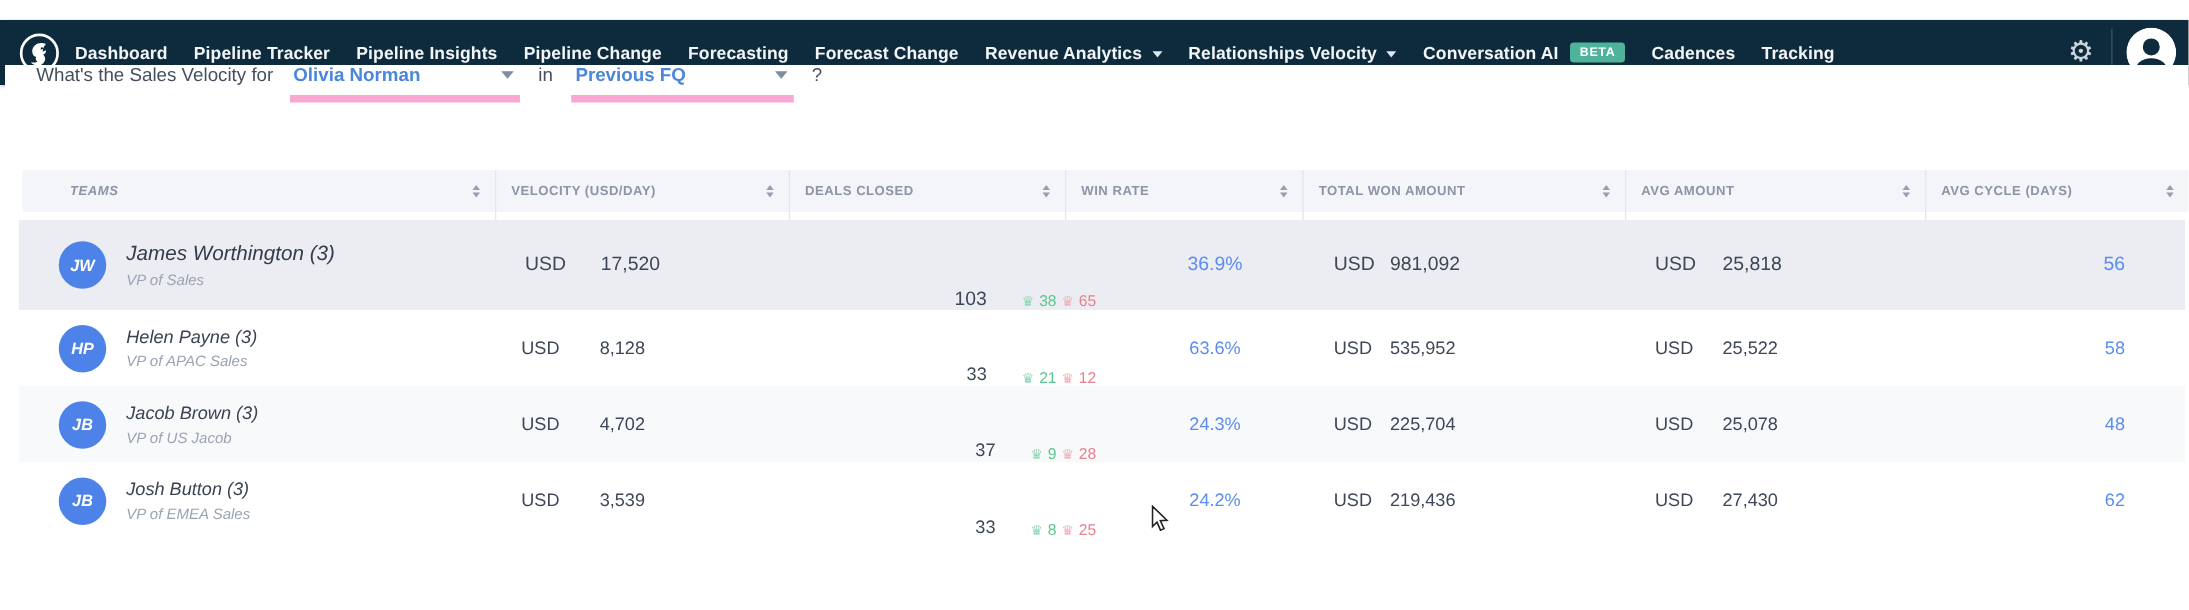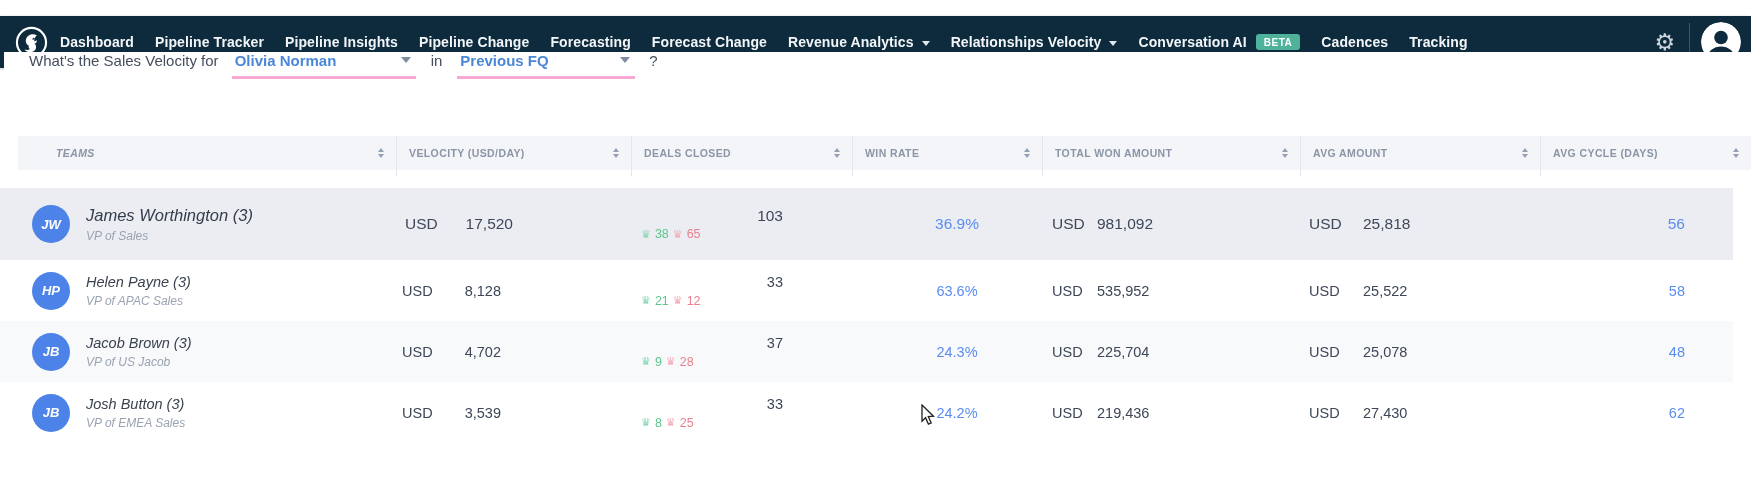--- a/index.html
+++ b/index.html
@@ -20,21 +20,21 @@
           border-radius:3px; padding:3px 8px 2px; margin-left:9px; }
   .nav-right { margin-left:auto; display:flex; align-items:center; }
   .gear { font-size:23px; color:#ccd6dc; line-height:1; cursor:pointer; font-family:"DejaVu Sans",sans-serif; }
   .nav-divider { width:1px; height:38px; background:#3c5568; margin:0 11px 0 14px; }
   .avatar-btn { width:40px; height:40px; border-radius:50%; overflow:hidden; cursor:pointer; }
 
   
   .qbar { position:absolute; top:52px; left:4px; width:1751px; height:84px; background:#fff;
           display:flex; align-items:flex-start; padding-left:25px; }
   .qtext { font-size:15px; color:#454f5e; }
-  .qdrop { display:flex; align-items:flex-start; justify-content:space-between; border-bottom:3px solid #f9a8d4;
+  .qdrop { display:flex; align-items:flex-start; justify-content:space-between; border-bottom:6px solid #f9a8d4;
            padding:0 5px 7px 3px; cursor:pointer; }
   .qdrop .qval { color:#4a87d8; font-size:15px; font-weight:700; }
   .caret { width:0; height:0; border-left:5px solid transparent; border-right:5px solid transparent;
            border-top:6px solid #7e8ba1; margin-top:5px; }
   .d1 { width:184px; margin-left:13px; }
   .d2 { width:178px; margin-left:15px; }
   .q-in { margin-left:15px; }
   .q-mark { margin-left:14px; }
 
   
@@ -44,42 +44,42 @@
            padding:0 12px 6px 12px; color:#8b95a7; font-size:10.5px; font-weight:700;
            letter-spacing:.4px; cursor:pointer; white-space:nowrap; }
   .hcell + .hcell { border-left:1px solid #e3e6ec; }
   .sort { display:flex; flex-direction:column; gap:2px; align-items:center; margin-left:6px; }
   .s-up { width:0; height:0; border-left:3.5px solid transparent; border-right:3.5px solid transparent; border-bottom:4px solid #93a0b4; }
   .s-dn { width:0; height:0; border-left:3.5px solid transparent; border-right:3.5px solid transparent; border-top:4px solid #93a0b4; }
 
   .w1{width:378px;font-style:italic;} .w2{width:235px;} .w3{width:221px;} .w4{width:190px;} .w5{width:258px;} .w6{width:240px;} .w7{width:211px;}
   .h1{padding-left:38px;}
 
-  .tbody { position:absolute; top:176px; left:0; width:1733px;margin-top:12px; }
+  .tbody { position:absolute; top:176px; left:15px; width:1733px; }
   .row { display:flex; width:1733px; height:61px; background:#fff; cursor:pointer; }
   .row.r0 { height:72px; background:#ebedf3; }
   .row.r2 { background:#f8f9fb; }
   .cell { position:relative; display:flex; align-items:center; }
 
   .c-teams { padding-left:32px; }
   .avtr { width:38px; height:38px; border-radius:50%; background:#4d82e8; color:#fff; font-size:13px;
           font-weight:700; display:flex; align-items:center; justify-content:center; flex:0 0 auto; }
   .who { margin-left:16px; display:flex; flex-direction:column; }
   .name { font-size:14.5px; color:#3a4350; }
   .role { font-size:12px; color:#9aa3b2; margin-top:4px; }
   .r0 .name { font-size:16.5px; color:#333c4a; }
 
   .cur, .val { font-size:14.5px; color:#3d4757; }
   .r0 .cur, .r0 .val { font-size:15.5px; }
   .c-vel .cur { position:absolute; left:24px; }
   .c-vel .val { position:absolute; left:0; width:123px; text-align:right; }
   .r0 .c-vel .cur { left:27px; }
   .r0 .c-vel .val { width:135px; }
 
-  .c-deals { flex-direction:column; justify-content:center; align-items:flex-start; }
+  .c-deals { flex-direction:row; justify-content:center; align-items:flex-end; }
   .dnum { width:170px; text-align:right; font-size:14.5px; color:#3d4757; line-height:17px; }
   .r0 .dnum { font-size:15.5px; }
   .dcrowns { display:flex; justify-content:center; gap:4px; align-items:center; margin-top:3px;
              position:relative; left:28px; font-size:12.5px; }
   .crown { font-size:11px; line-height:1; font-family:"DejaVu Sans",sans-serif; }
   .crown.g { color:#8ad8b4; }
   .crown.p { color:#f3acb8; }
   .gnum { color:#5ec68d; }
   .pnum { color:#e8808f; }
 

